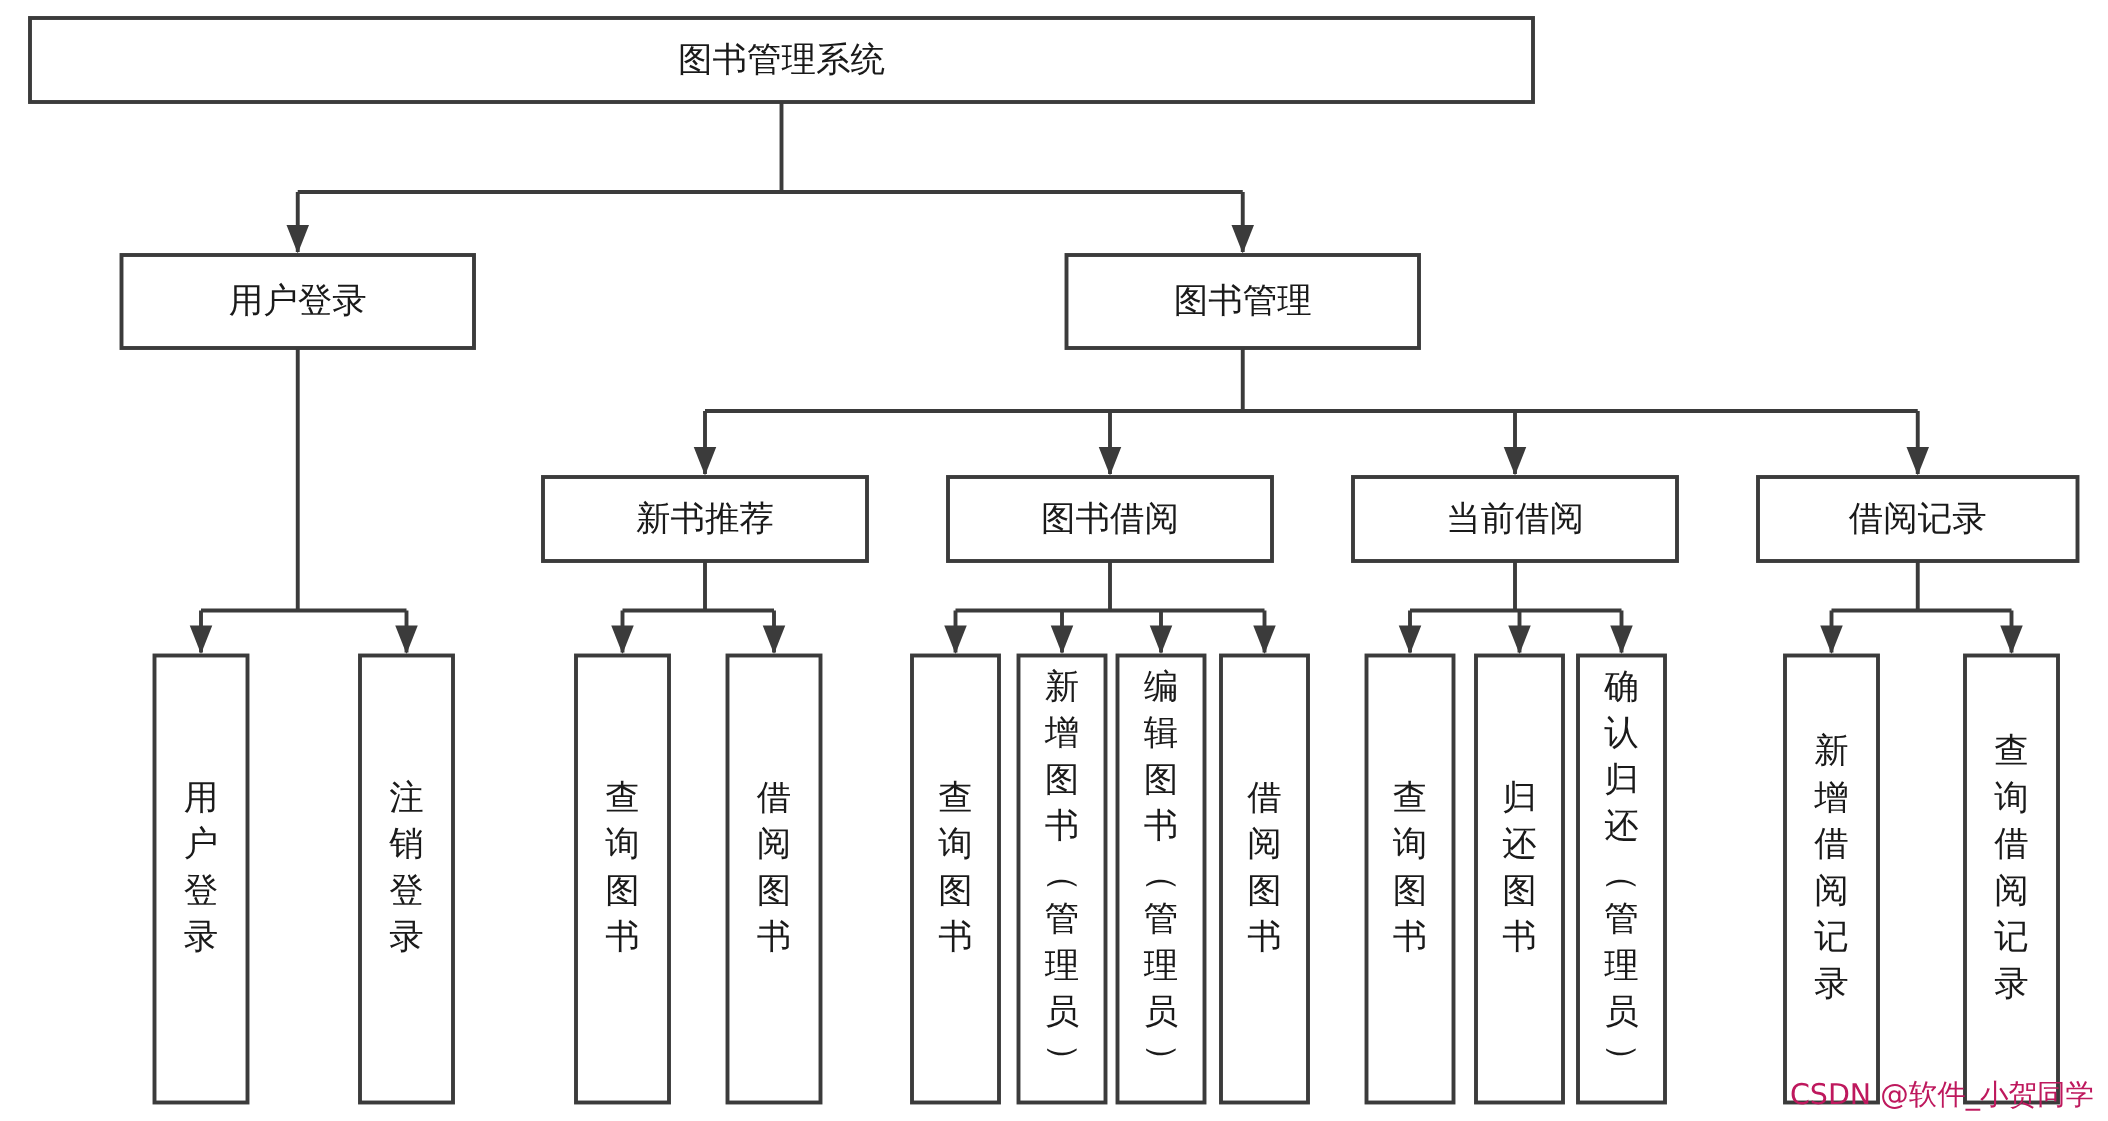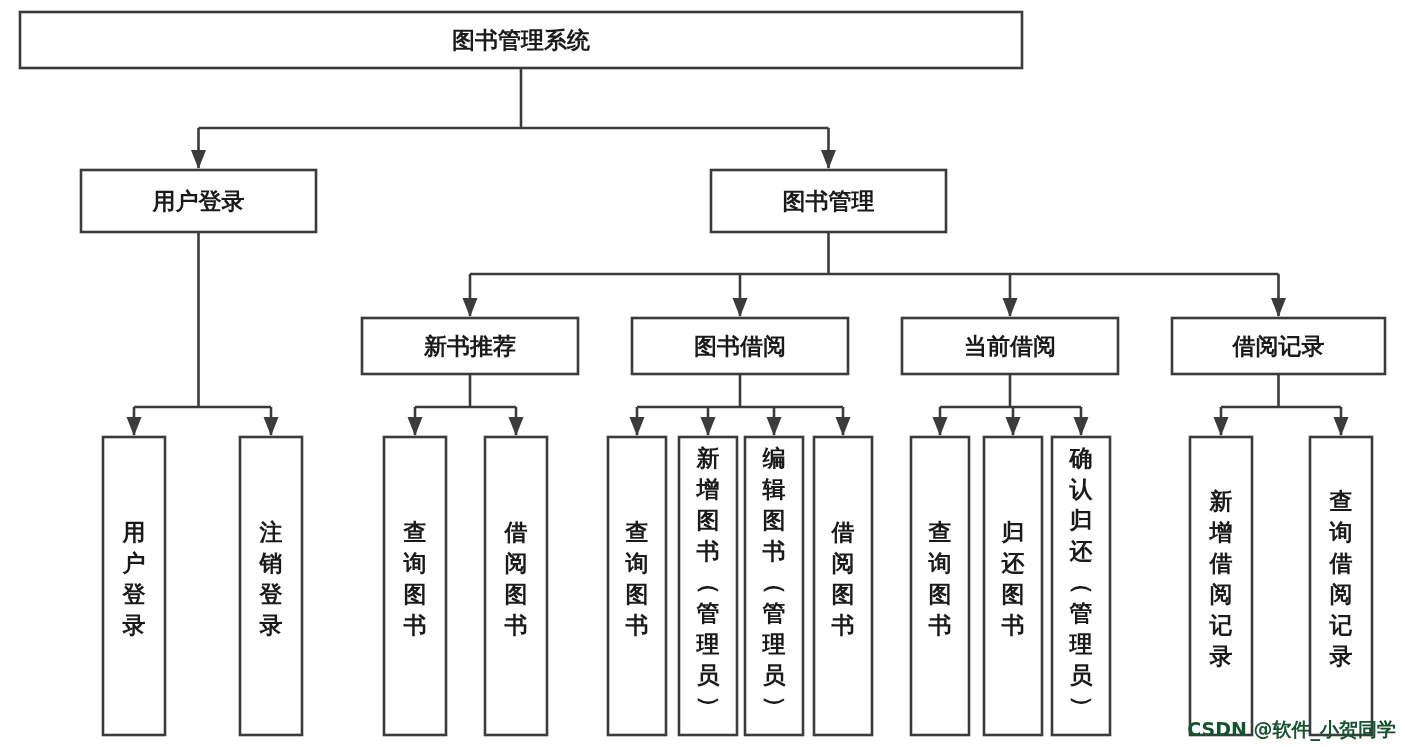--- a/index.html
+++ b/index.html
@@ -10,21 +10,20 @@
   }
   body {
     font-family: "DejaVu Sans", "Liberation Sans", sans-serif;
   }
   #diagram-root {
     position: relative;
     width: 1404px;
     height: 747px;
     background: #ffffff;
     overflow: hidden;
-    font-weight: bold;
   }
   svg.diagram-canvas {
     position: absolute;
     top: 0;
     left: 0;
     width: 1405px;
     height: 747px;
   }
   .node-box {
     fill: #ffffff;
@@ -55,21 +54,21 @@
   .arrow-head {
     fill: #3b3b3b;
     stroke: none;
   }
   .watermark-text {
     position: absolute;
     right: 8px;
     bottom: 4px;
     font-family: "DejaVu Sans", "Liberation Sans", sans-serif;
     font-size: 19px;
-    color: #14532d;
+    color: #be185d;
     white-space: nowrap;
     user-select: none;
     pointer-events: none;
   }
 </style>
 </head>
 <body>
 
 <div id="diagram-root">
   <svg class="diagram-canvas" viewBox="0 0 1405 747">

